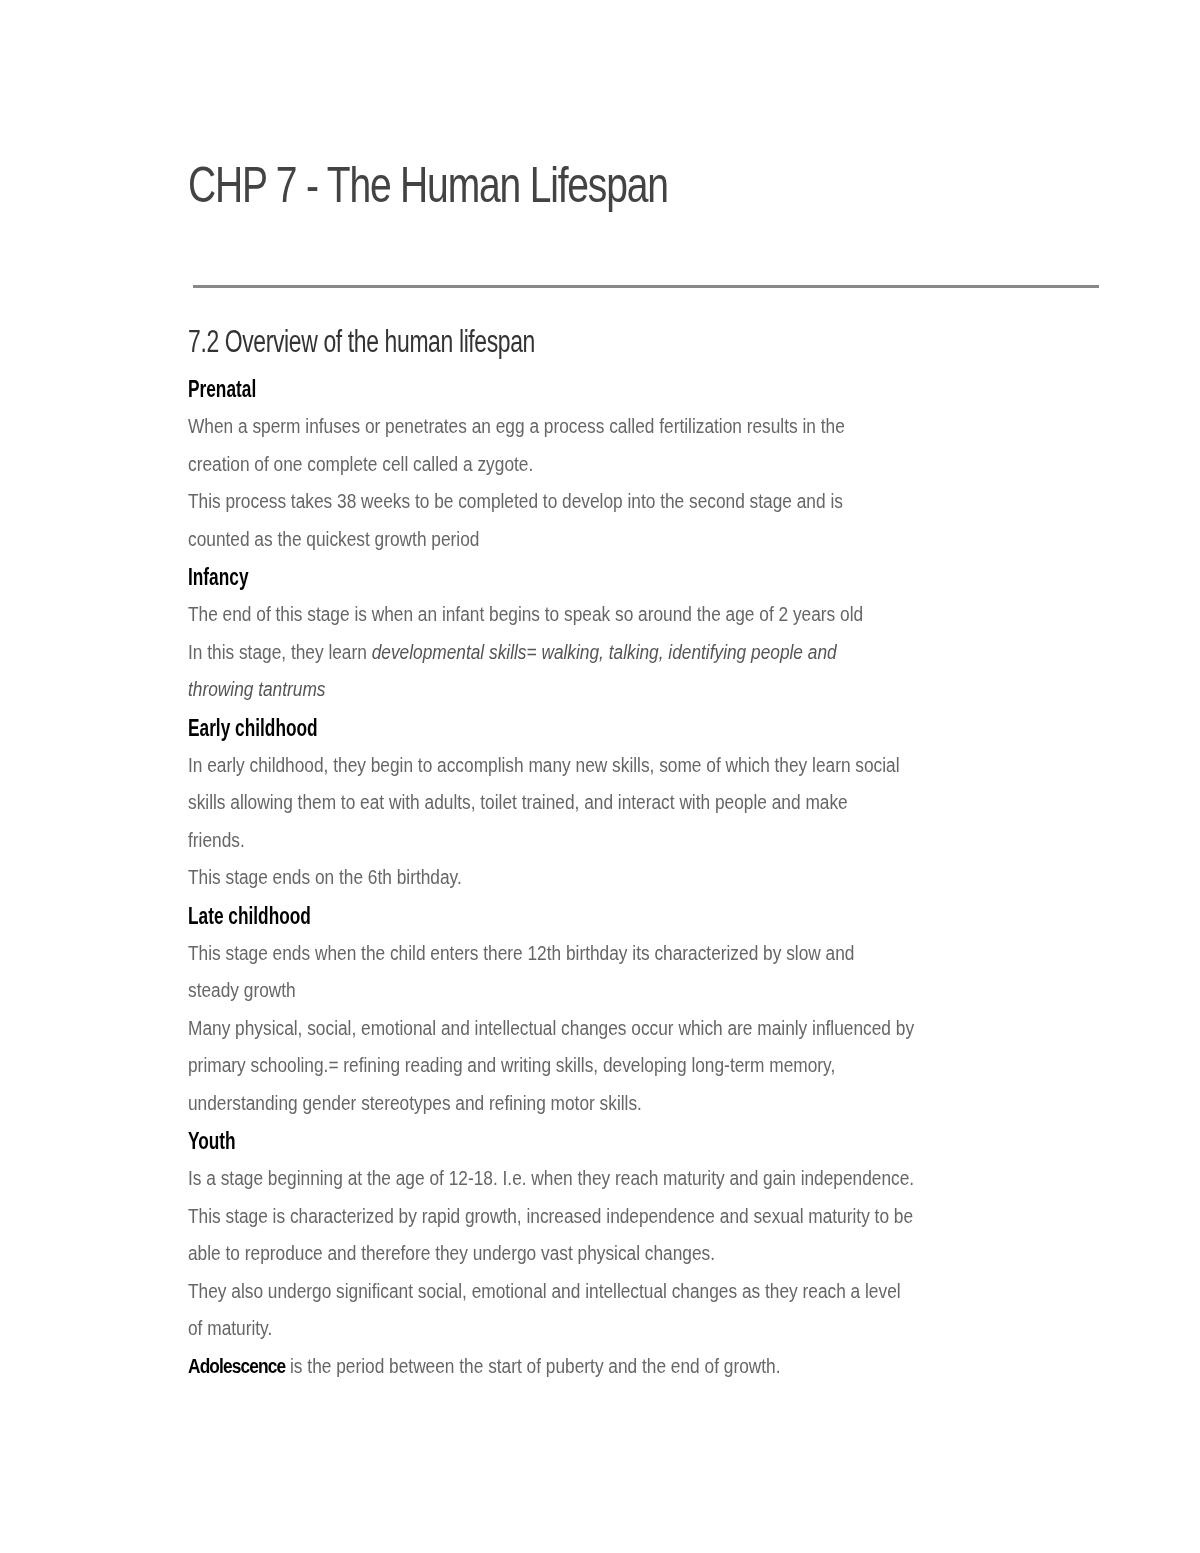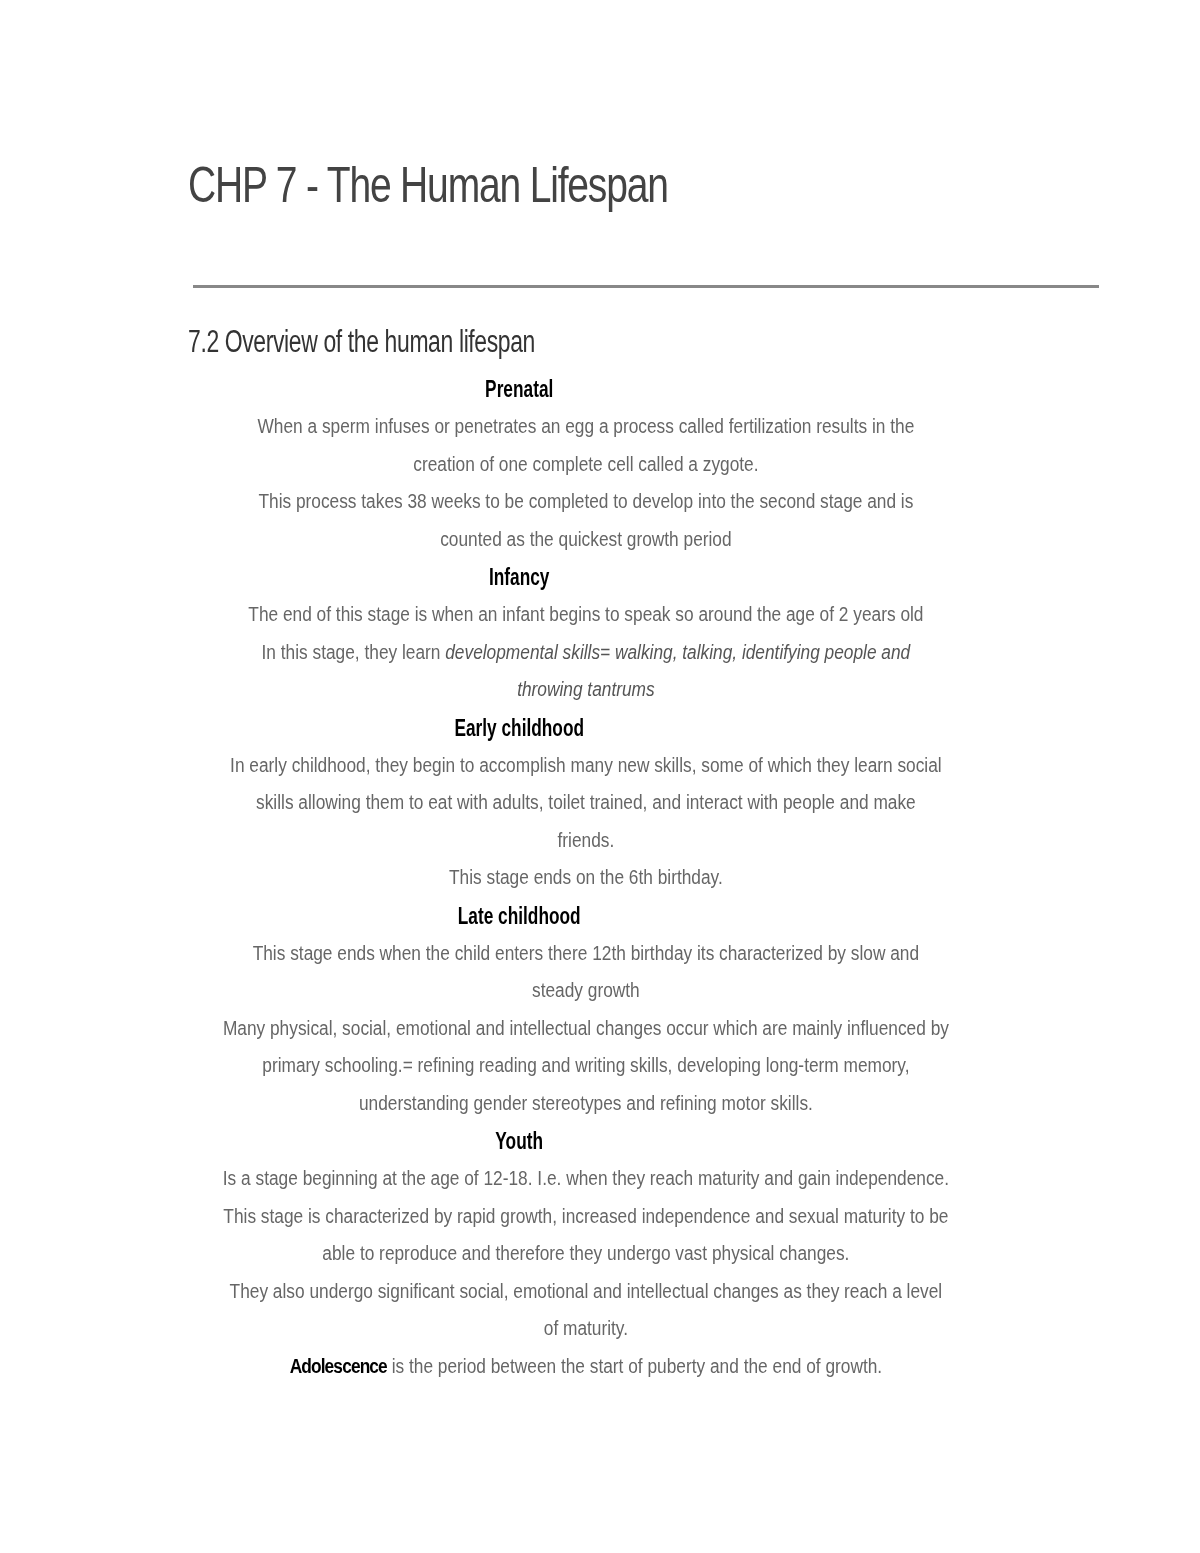--- a/index.html
+++ b/index.html
@@ -17,21 +17,21 @@
     background: #888888;
   }
   .section-title {
     position: absolute; left: 142px; top: 320px;
     font-family: "Liberation Sans", sans-serif;
     font-size: 31px; color: #333333; letter-spacing: -0.5px;
     transform: scaleX(0.74); transform-origin: left top;
     white-space: nowrap; margin: 0; font-weight: normal; line-height: 44px;
   }
   .content {
-    position: absolute; left: 142px; top: 370px; width: 920px; text-align: center;
+    position: absolute; left: 142px; top: 370px; width: 920px;
   }
   .stage-heading {
     font-family: "Liberation Sans", sans-serif;
     font-size: 24px; font-weight: bold; color: #000000;
     transform: scaleX(0.72); transform-origin: left top;
     white-space: nowrap; height: 38px; line-height: 38px; margin: 0;
   }
   .para-line {
     font-family: "Liberation Sans", sans-serif;
     font-size: 20px; color: #666666;

